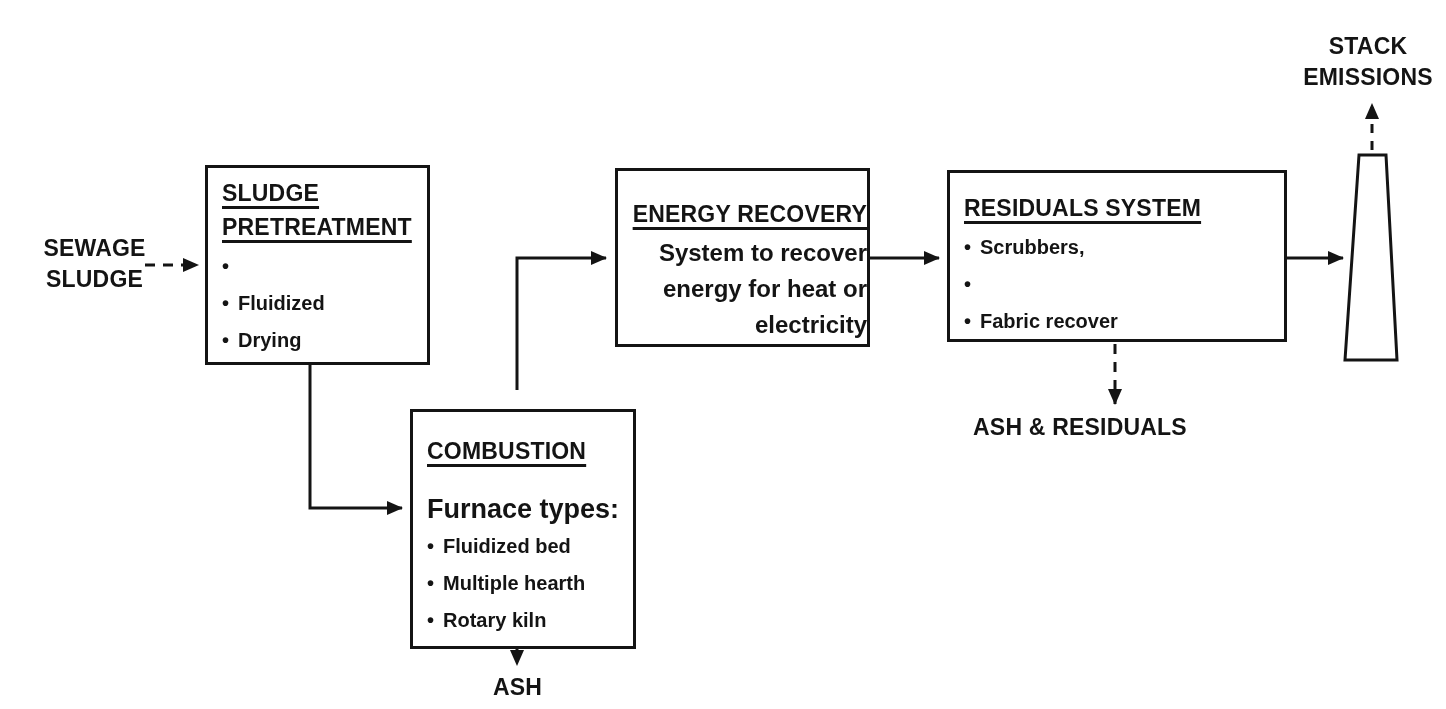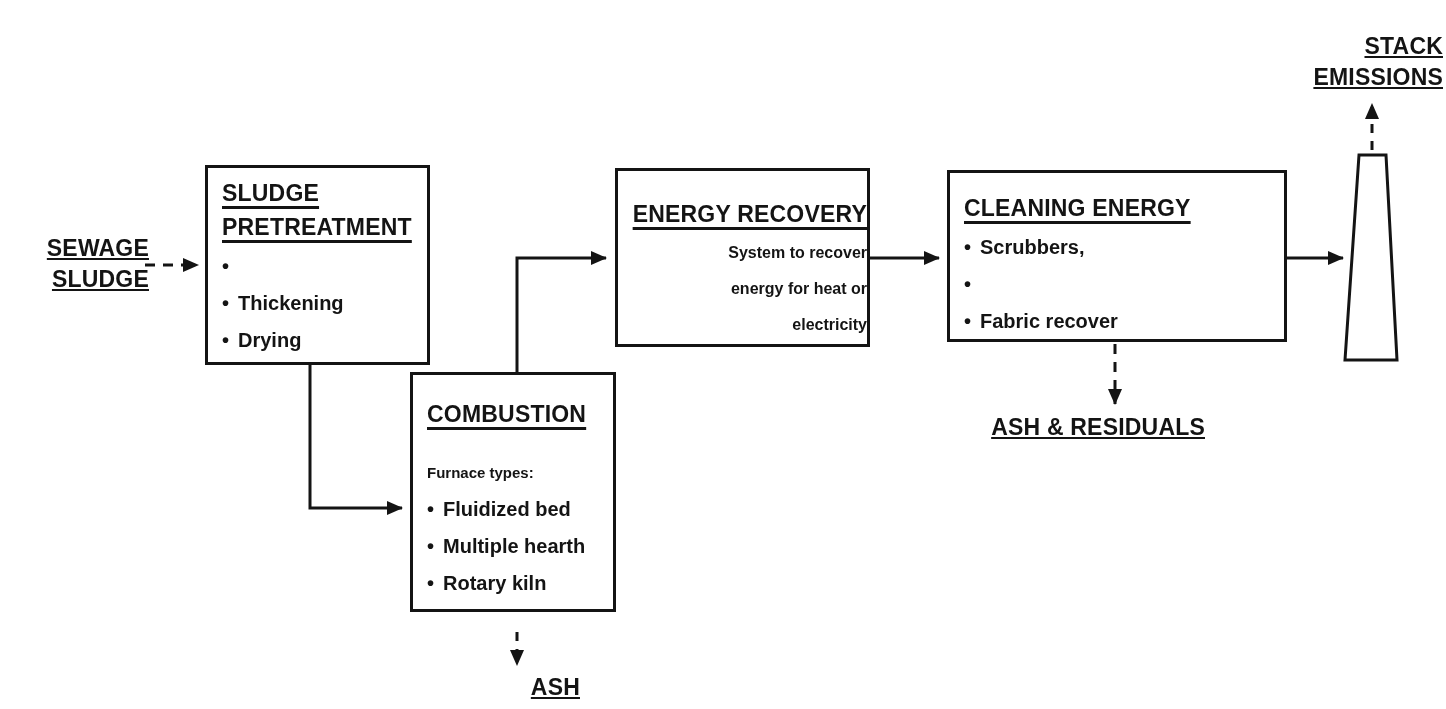--- a/index.html
+++ b/index.html
@@ -43,51 +43,50 @@
     font-weight: bold;
     line-height: 37px;
     padding-left: 14px;
     white-space: nowrap;
   }
   .row .dot {
     margin-right: 9px;
     font-size: 20px;
   }
   .plain-row {
-    font-size: 15px;
+    font-size: 27px;
     font-weight: bold;
     line-height: 37px;
     padding-left: 14px;
     white-space: nowrap;
     margin-top: 23px;
   }
   .desc {
-    font-size: 16px;
+    font-size: 24px;
     font-weight: bold;
     line-height: 36px;
     padding-left: 3px;
     white-space: pre-line;
   }
   .ext-label {
     position: absolute;
     font-size: 23px;
     font-weight: bold;
     line-height: 31px;
-    text-align: right;
+    text-align: center;
     white-space: pre-line;
     letter-spacing: 0.2px;
-    text-decoration: underline;
   }
   
   .box-pretreatment { left: 205px; top: 165px; width: 225px; height: 200px; padding-top: 8px; }
-  .box-combustion   { left: 410px; top: 372px; width: 206px; height: 240px; padding-top: 22px; }
+  .box-combustion   { left: 410px; top: 409px; width: 226px; height: 240px; padding-top: 22px; }
   .box-energy       { left: 615px; top: 168px; width: 255px; height: 179px; padding-top: 26px; text-align: right; }
   .box-cleaning     { left: 947px; top: 170px; width: 340px; height: 172px; padding-top: 18px; }
   
-  .lbl-sewage    { left: 4px;  top: 233px; width: 145px; }
+  .lbl-sewage    { left: 22px;  top: 233px; width: 145px; }
   .lbl-stack     { left: 1293px; top: 31px;  width: 150px; }
   .lbl-ash       { left: 455px; top: 672px; width: 125px; }
   .lbl-residuals { left: 955px; top: 412px; width: 250px; }
 </style>
 </head>
 <body>
 
 <div class="canvas">
 
   <svg class="overlay" viewBox="0 0 1446 709" xmlns="http://www.w3.org/2000/svg">
@@ -118,21 +117,21 @@
 
   <div class="box box-pretreatment">
     <div class="box-title">SLUDGE
 PRETREATMENT</div>
     <div class="box-body">
       <div class="row">
         <span class="dot">•</span>
       </div>
       <div class="row">
         <span class="dot">•</span>
-        <span>Thickening</span>
+        <span>Fluidized</span>
       </div>
       <div class="row">
         <span class="dot">•</span>
         <span>Drying</span>
       </div>
     </div>
   </div>
 
   <div class="box box-combustion">
     <div class="box-title">COMBUSTION</div>
@@ -156,21 +155,21 @@
   <div class="box box-energy">
     <div class="box-title">ENERGY RECOVERY</div>
     <div class="box-body">
       <div class="desc">System to recover
 energy for heat or
 electricity</div>
     </div>
   </div>
 
   <div class="box box-cleaning">
-    <div class="box-title">CLEANING ENERGY</div>
+    <div class="box-title">RESIDUALS SYSTEM</div>
     <div class="box-body">
       <div class="row">
         <span class="dot">•</span>
         <span>Scrubbers,</span>
       </div>
       <div class="row">
         <span class="dot">•</span>
       </div>
       <div class="row">
         <span class="dot">•</span>

